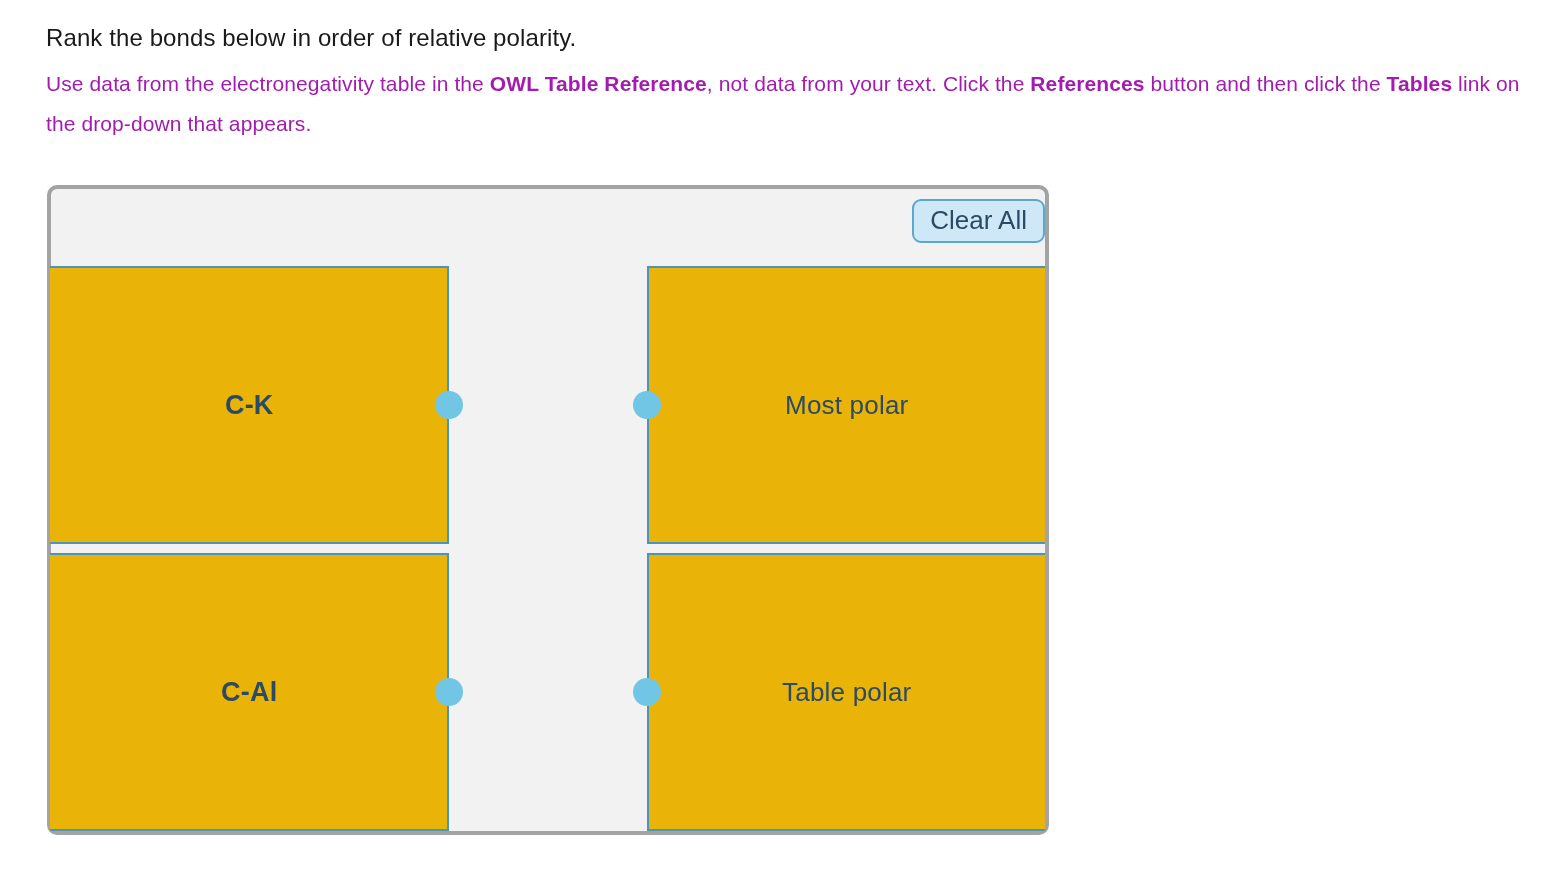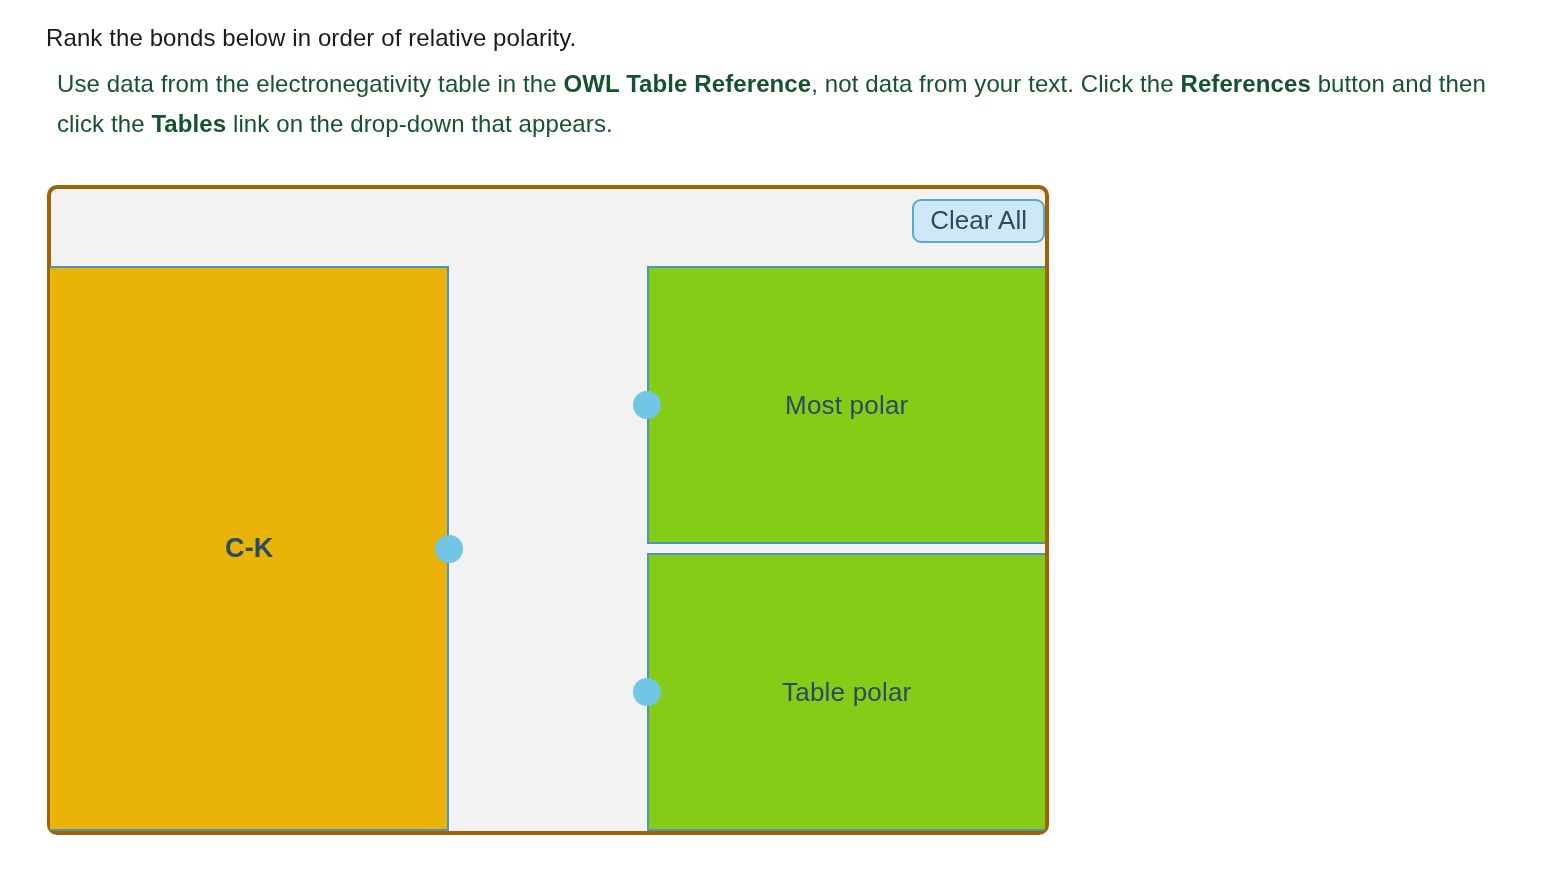--- a/index.html
+++ b/index.html
@@ -20,40 +20,40 @@
     padding: 26px 16px 0 46px;
   }
   .prompt-line {
     font-size: 24px;
     line-height: 1.0;
     color: #1a1a1a;
     margin: 0 0 14px 0;
     letter-spacing: 0.1px;
   }
   .instruction {
-    font-size: 24px;
+    font-size: 21px;
     line-height: 40px;
-    color: #14532d;
-    margin: 11px;
+    color: #a21caf;
+    margin: 0;
     max-width: 1480px;
     letter-spacing: 0.1px;
   }
   .instruction b {
     font-weight: 700;
   }
 
   
   .match-outer {
     position: absolute;
     left: 47px;
     top: 185px;
     width: 1002px;
     height: 650px;
     background: #f2f2f2;
-    border: 4px solid #a16207;
+    border: 4px solid #a3a3a3;
     border-radius: 10px;
     box-sizing: border-box;
   }
 
   .toolbar {
     position: absolute;
     right: 0px;
     top: 10px;
     height: 56px;
     display: flex;
@@ -95,21 +95,21 @@
   .col-right {
     width: 402px;
     margin-left: 198px;
   }
 
   .tile {
     position: relative;
     flex: 1 1 0;
     box-sizing: border-box;
     border: 2px solid #4b95bd;
-    background: #84cc16;
+    background: #eab308;
     display: flex;
     align-items: center;
     justify-content: center;
     cursor: pointer;
     min-height: 0;
   }
   .tile.selected {
     background: #eab308;
   }
   .tile-label {
@@ -163,20 +163,24 @@
     <button class="clear-all-btn">Clear All</button>
   </div>
 
   <div class="columns">
 
     <div class="col col-left">
       <div class="tile left-tile selected">
         <span class="tile-label bold">C-K</span>
         <span class="knob knob-right"></span>
       </div>
+      <div class="tile left-tile">
+        <span class="tile-label bold">C-Al</span>
+        <span class="knob knob-right"></span>
+      </div>
     </div>
 
     <div class="col col-right">
       <div class="tile right-tile">
         <span class="knob knob-left"></span>
         <span class="tile-label">Most polar</span>
       </div>
       <div class="tile right-tile">
         <span class="knob knob-left"></span>
         <span class="tile-label">Table polar</span>

